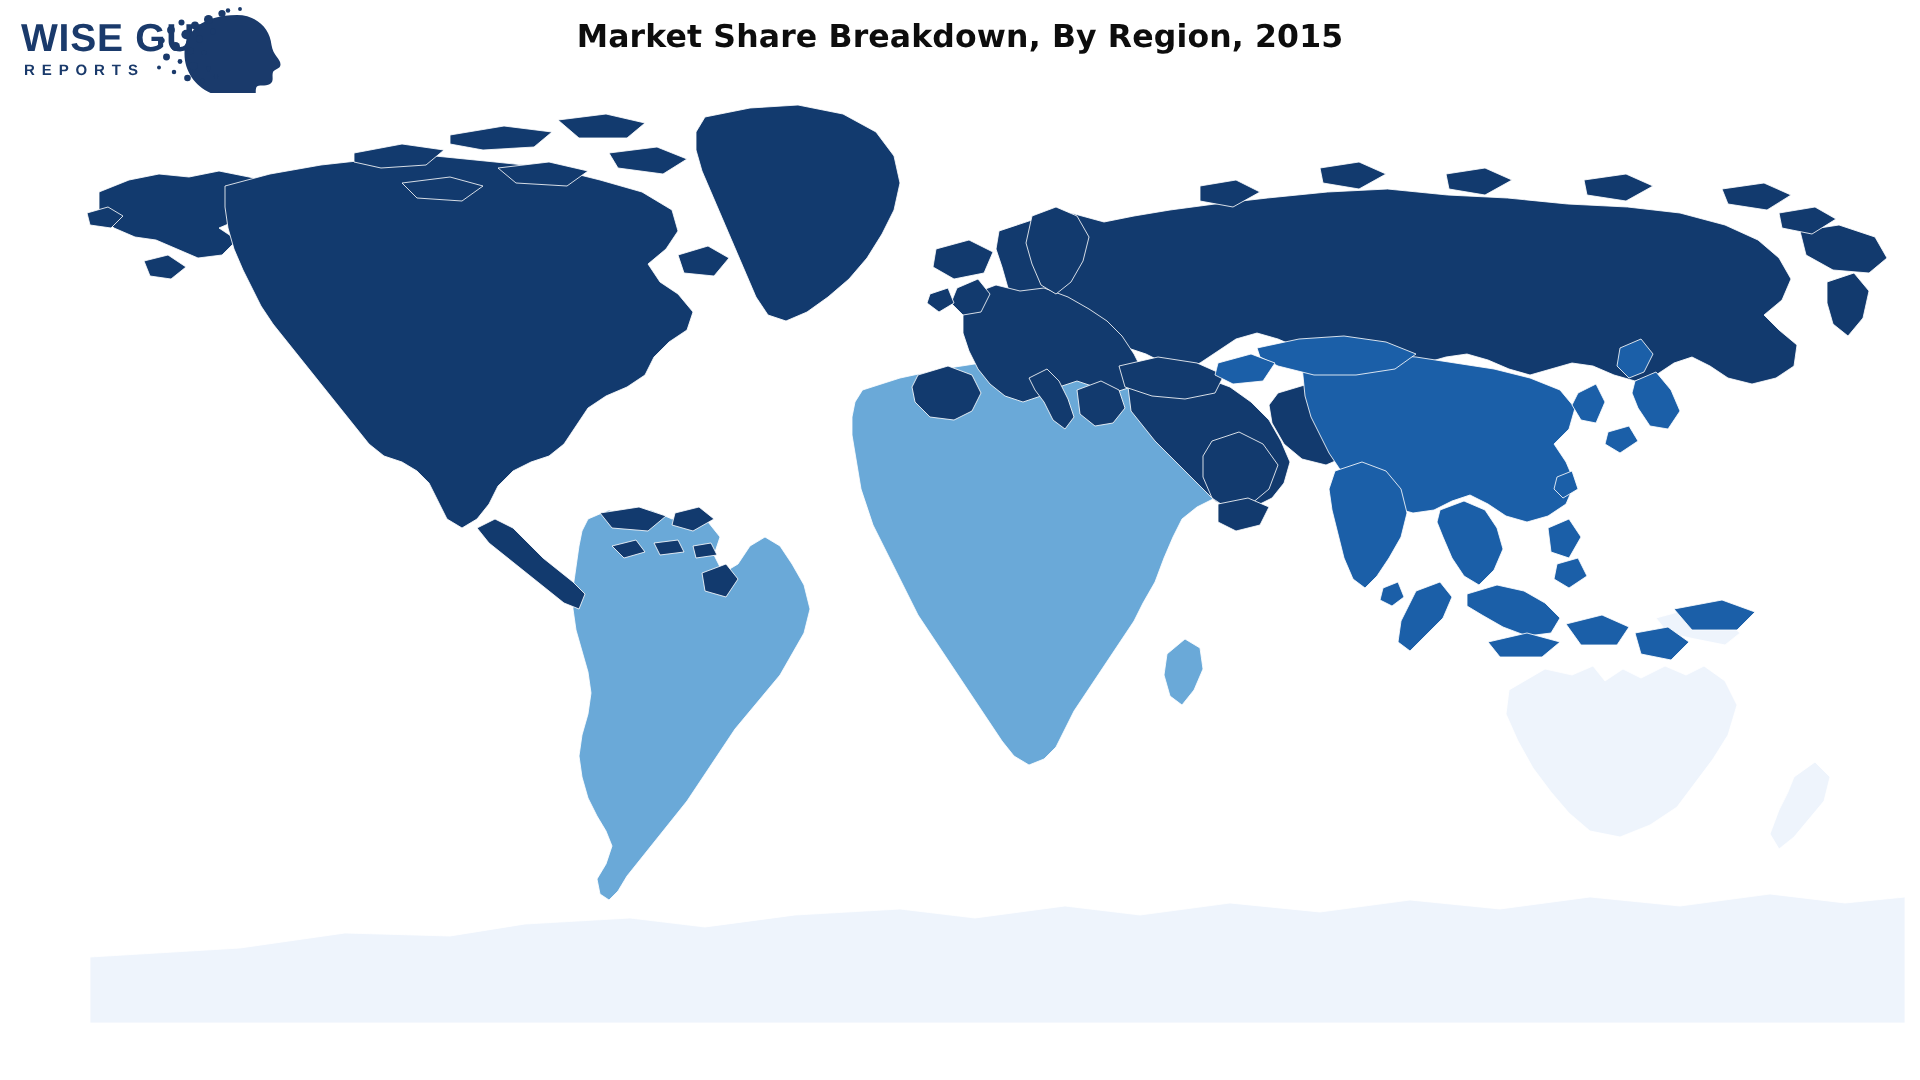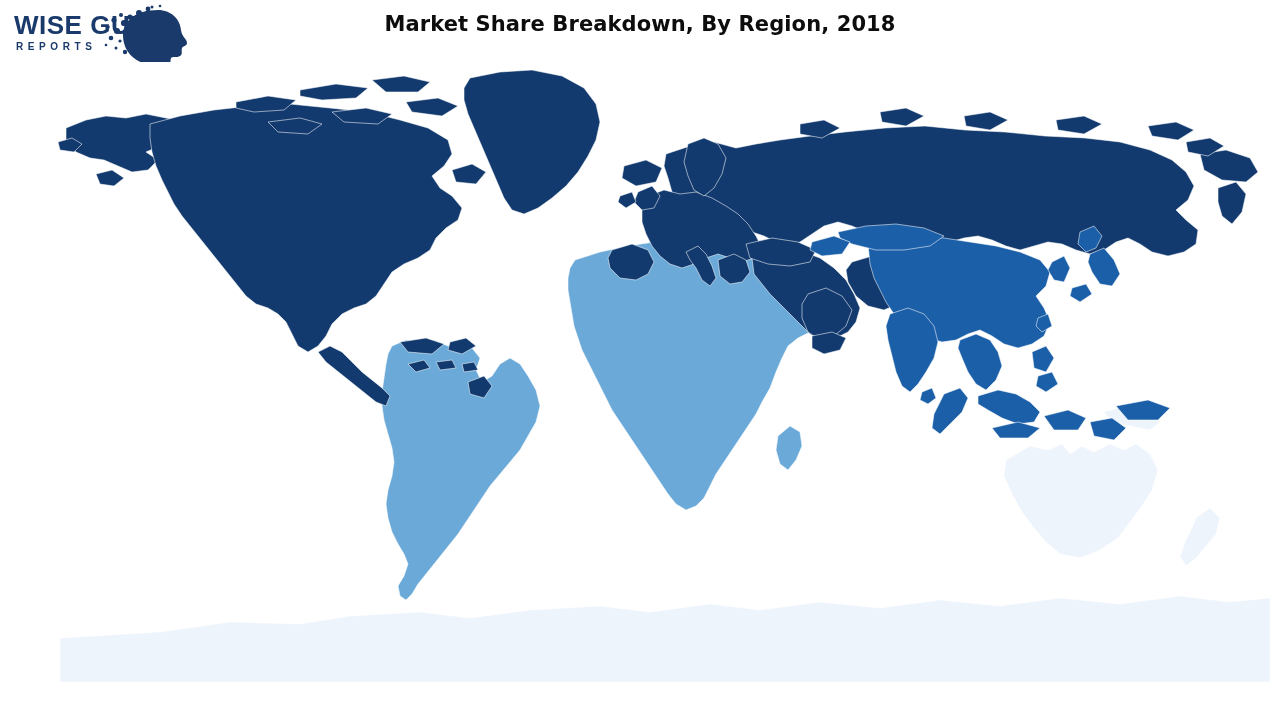--- a/index.html
+++ b/index.html
@@ -93,21 +93,21 @@
         <circle cx="117" cy="48" r="2.2"></circle>
       <circle cx="127" cy="50" r="1.5"></circle>
         <circle cx="136" cy="47" r="1.4"></circle>
       <circle cx="98" cy="41" r="1.3"></circle>
         <circle cx="144" cy="3" r="1.5"></circle>
       <circle cx="152" cy="2" r="1.3"></circle>
     </g>
   </svg>
 </div>
 
-<div id="chart-title">Market Share Breakdown, By Region, 2018</div>
+<div id="chart-title">Market Share Breakdown, By Region, 2015</div>
 
 <div id="world-map-figure">
 <svg id="world-map-svg" viewBox="0 0 1280 674" preserveAspectRatio="xMidYMid meet">
 
   <g>
     <path class="region-shape" fill="#eef4fc" stroke="none" d="
       M60 592 L160 586 L230 576 L300 578 L350 570 L420 566 L470 572
       L530 564 L600 560 L650 566 L710 558 L760 564 L820 556 L880 562
       L940 554 L1000 560 L1060 552 L1120 558 L1180 550 L1230 556 L1270 552
       L1270 636 L60 636 Z"></path>

